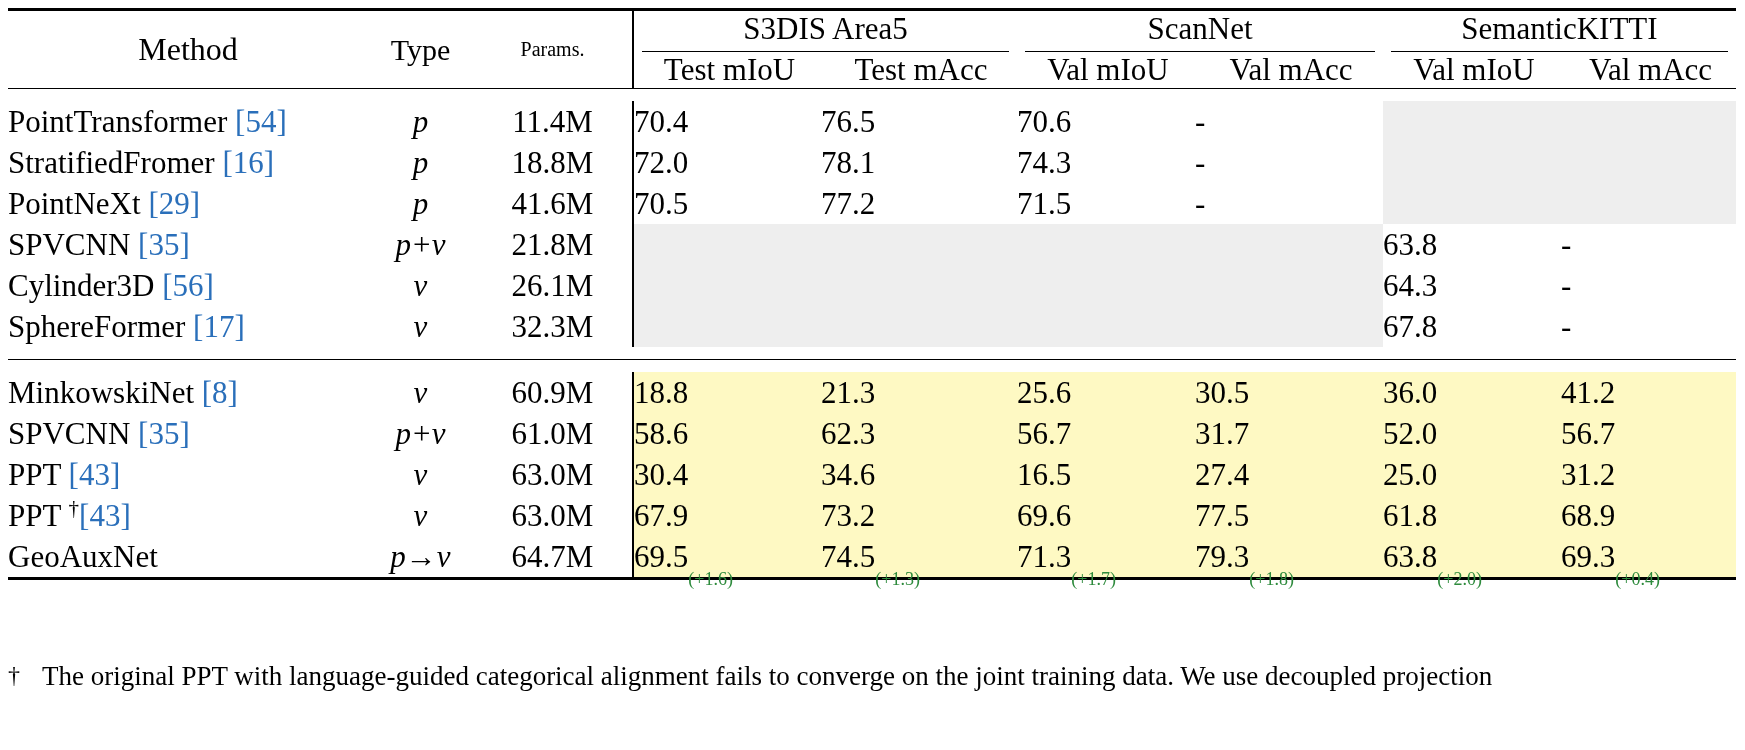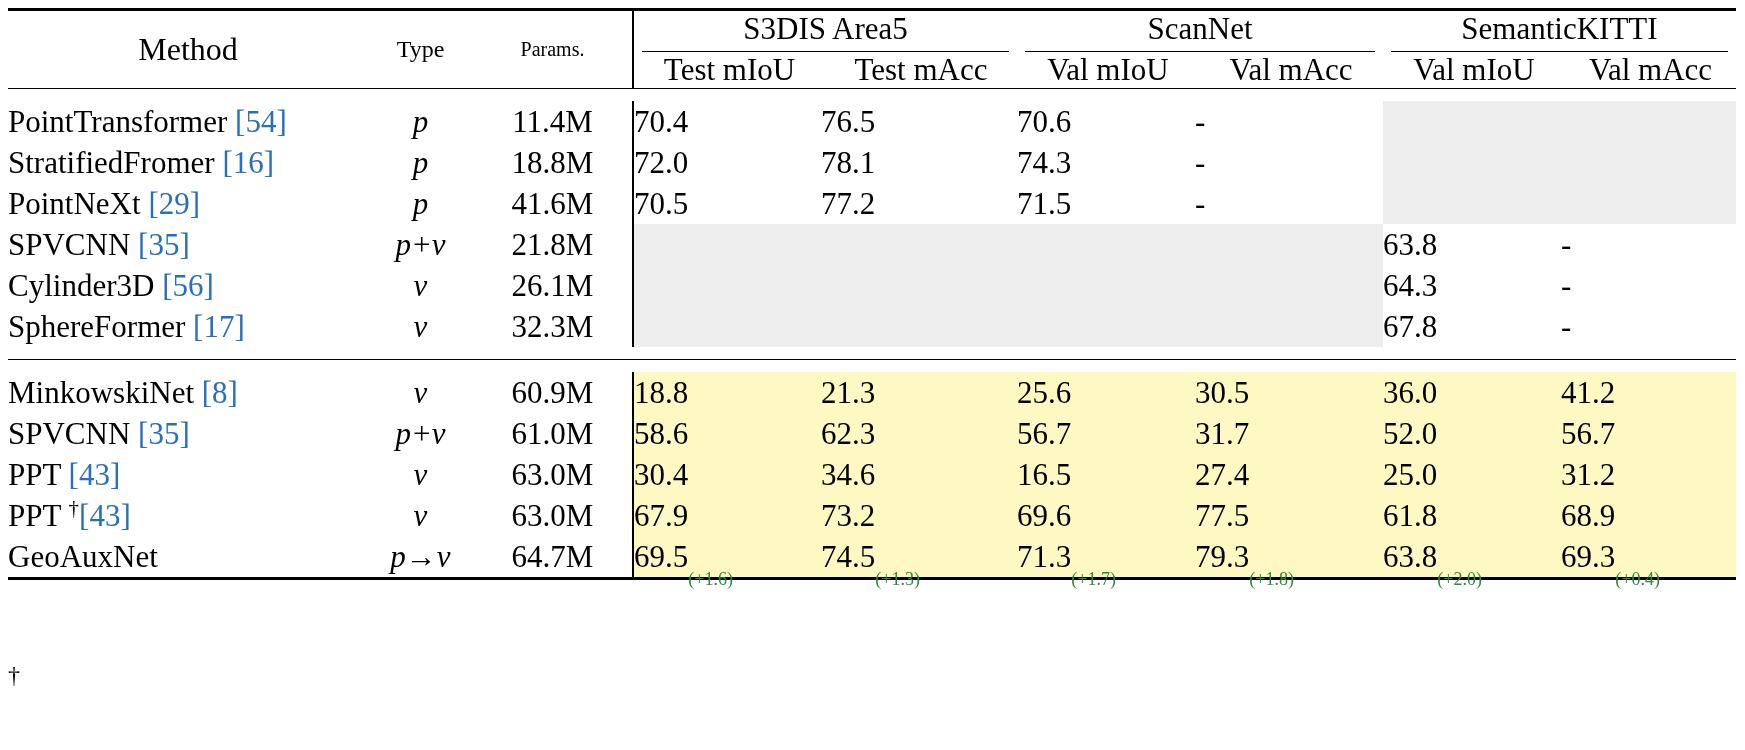--- a/index.html
+++ b/index.html
@@ -145,21 +145,21 @@
         <col class="c-d3b">
     </colgroup>
 
     <tbody>
         <tr class="rule-top">
       <td colspan="9" class="hr-thick"></td>
     </tr>
 
     <tr class="grp-head">
       <td rowspan="2" class="method-col" style="vertical-align:middle;font-size:32px;">Method</td>
-      <td rowspan="2" class="type-col" style="vertical-align:middle;font-size:24px;font-style:normal;">Type</td>
+      <td rowspan="2" class="type-col" style="vertical-align:middle;font-size:30px;font-style:normal;">Type</td>
       <td rowspan="2" class="params-col" style="vertical-align:middle;font-size:20px;">Params.</td>
 
       <td colspan="2" class="vline">
         <span>S3DIS Area5</span>
         <span class="grp-underline"></span>
       </td>
       <td colspan="2">
         <span>ScanNet</span>
         <span class="grp-underline"></span>
       </td>
@@ -331,15 +331,16 @@
     </tr>
 
     <tr class="rule-bot">
       <td colspan="9" class="hr-thick"></td>
     </tr>
   </tbody>
     </table>
 
   <div class="footnote">
     <span class="fn-mark">†</span>
+    <span class="fn-text">The original PPT with language-guided categorical alignment fails to converge on the joint training data.  We use decoupled projection</span>
   </div>
 
 </div>
 
 </body></html>

